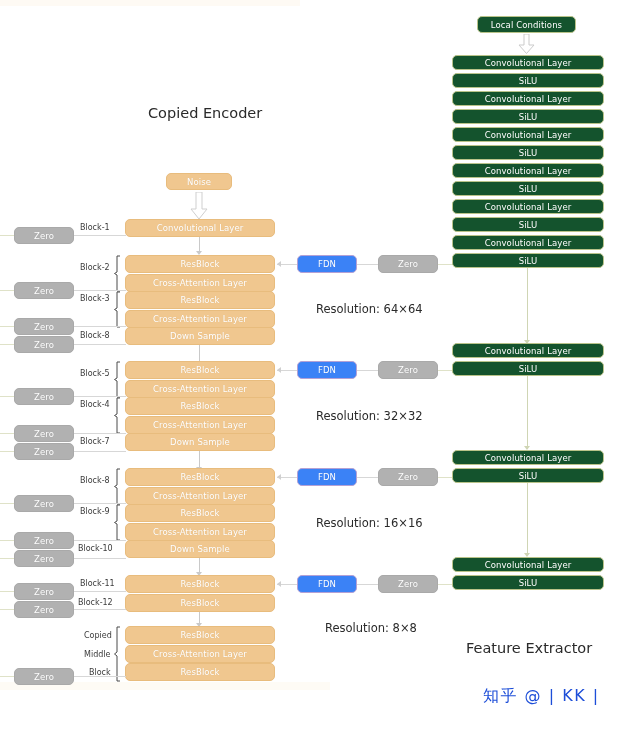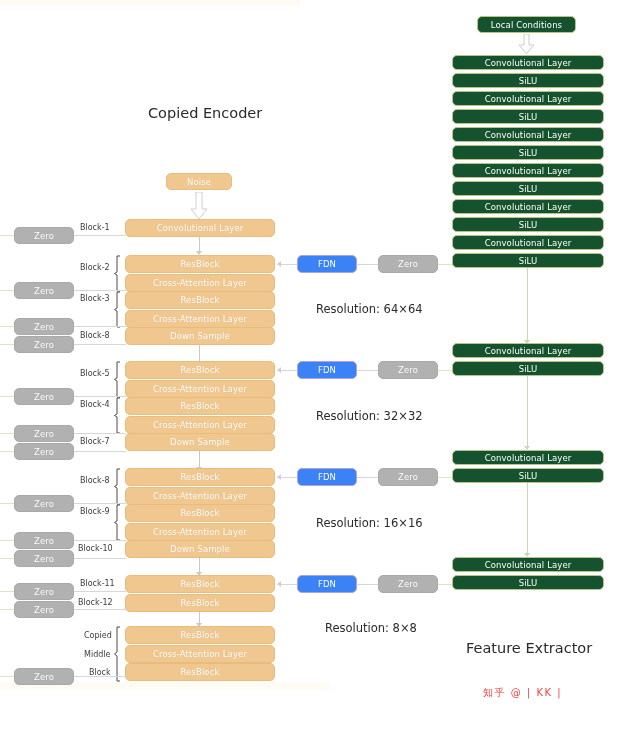--- a/index.html
+++ b/index.html
@@ -82,22 +82,22 @@
   
   .caption{
     position:absolute;
     font-family:"DejaVu Serif","Liberation Serif",serif;
     font-size:12.5px;
     color:#1d1d1d;
     white-space:nowrap;
   }
   .watermark{
     position:absolute;
-    font-size:10px;
-    color:#ef4444;
+    font-size:16px;
+    color:#1d4ed8;
     letter-spacing:1.5px;
     white-space:nowrap;
     user-select:none;
   }
   
   .tint{position:absolute;background:#fdf8ef;}
 </style>
 </head>
 <body>
 

